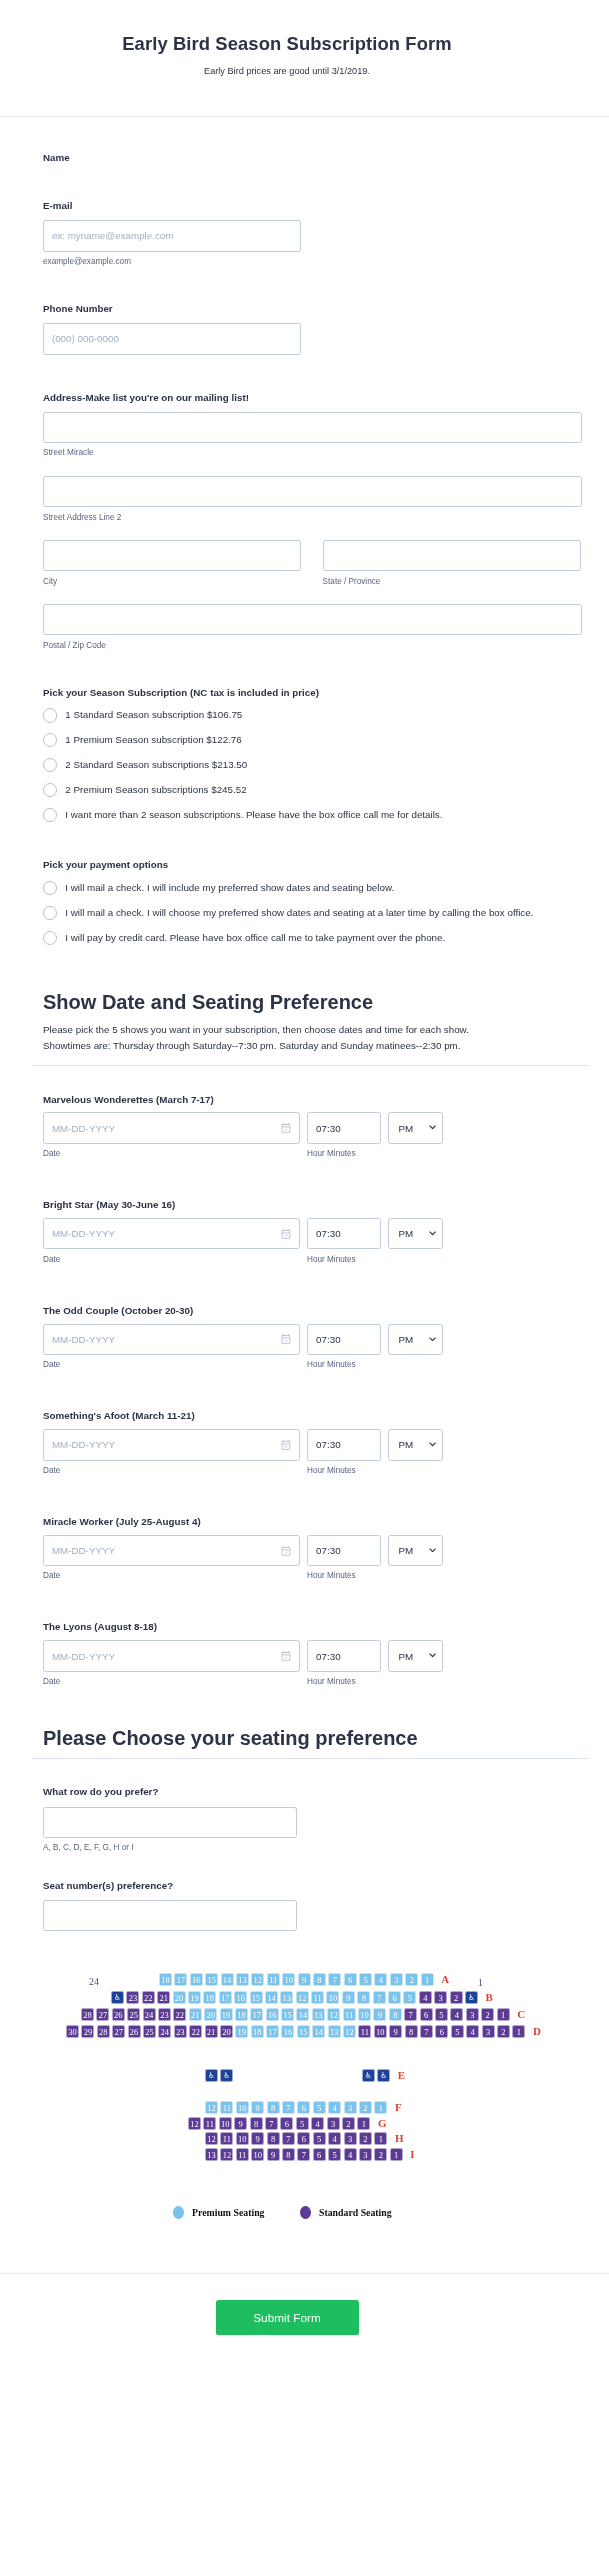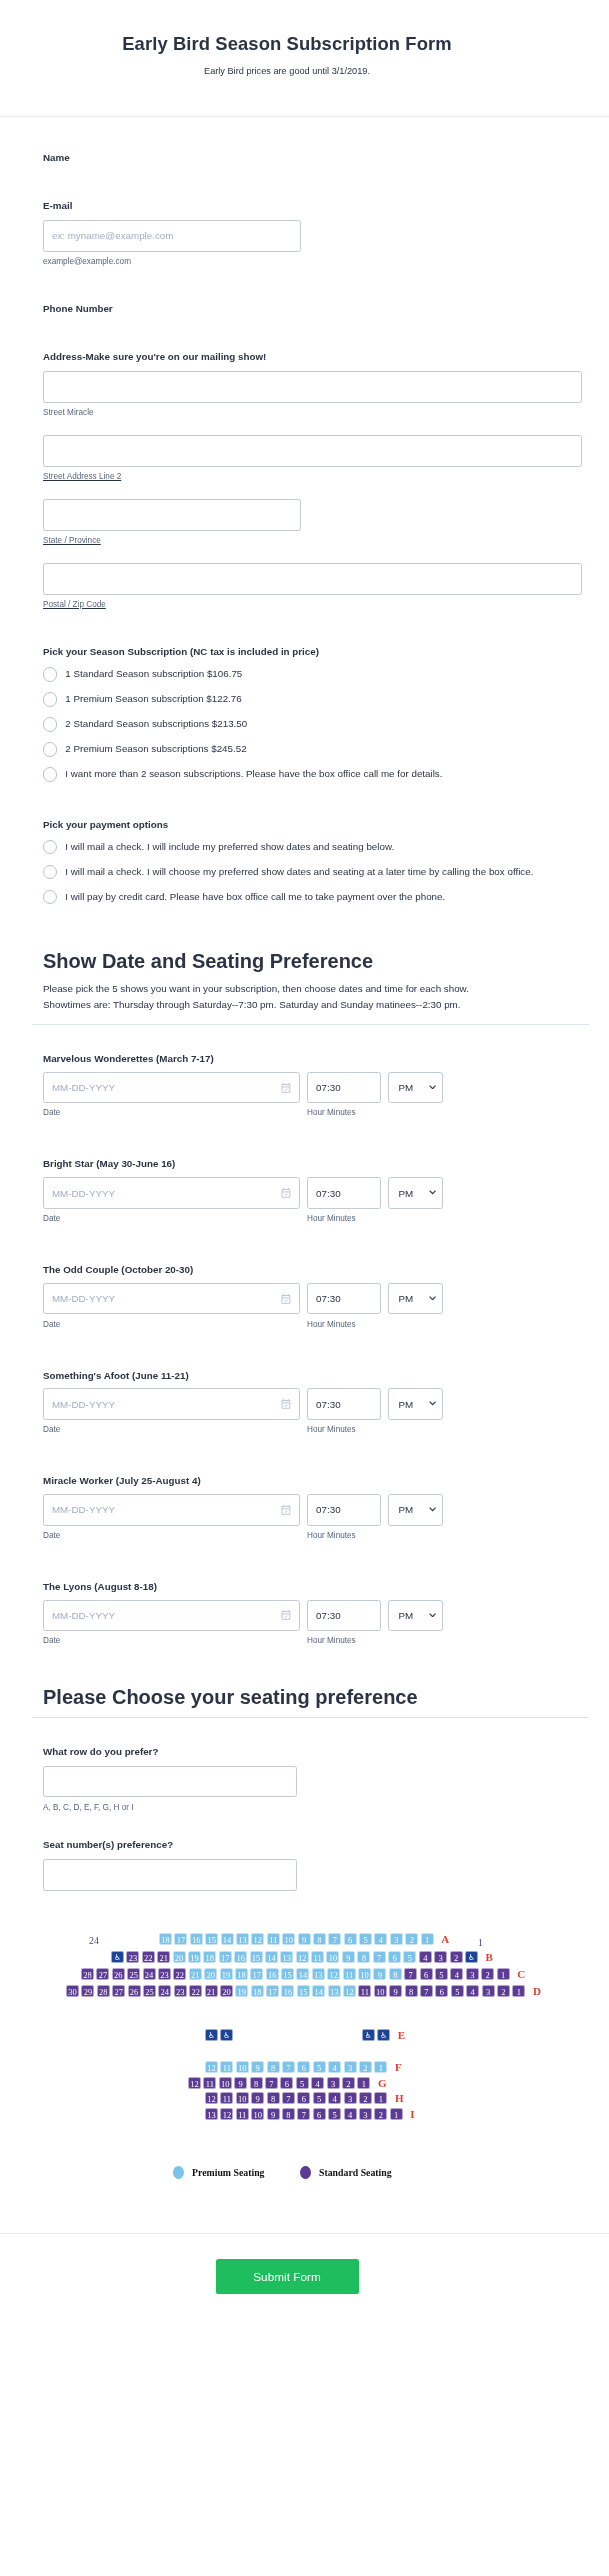--- a/index.html
+++ b/index.html
@@ -27,21 +27,21 @@
     font-family: "Liberation Sans", sans-serif; font-size: 9.8px; color: #2c3345;
     padding: 0 7.9px; outline: none; width: 100%;
   }
   input::placeholder { color: #a3aec4; opacity: 1; }
   .field { margin-top: 9.2px; }
   .two-col { display: flex; gap: 21.6px; margin-top: 9.2px; }
   .col-half { width: 258px; }
   .w-394 { width: 258px; }
   .w-387 { width: 254px; }
   .full { width: 539px; }
-  .addr-row { margin-top: 18.4px; text-decoration: underline; }
+  .addr-row { margin-top: 18.4px; }
 
   
   .radio-group { margin-top: 10.5px; }
   .radio-option { display: flex; align-items: flex-start; margin-bottom: 10.5px; cursor: pointer; }
   .radio-circle {
     width: 14.4px; height: 14.4px; border: 0.7px solid #b6c1d4; border-radius: 50%;
     background: #fff; flex: 0 0 14.4px; margin-right: 7.9px;
   }
   .radio-text { font-size: 9.8px; color: #2c3345; line-height: 14.4px; max-width: 510px; }
 
@@ -122,33 +122,40 @@
     <section class="q">
       <div class="q-label">E-mail</div>
       <div class="field w-394">
         <input type="text" placeholder="ex: myname@example.com" style="">
       </div>
       <div class="sublabel">example@example.com</div>
     </section>
 
     <section class="q">
       <div class="q-label">Phone Number</div>
+      <div class="field w-394">
+        <input type="text" placeholder="(000) 000-0000" style="">
+      </div>
     </section>
 
     <section class="q">
-      <div class="q-label">Address-Make sure you're on our mailing show!</div>
+      <div class="q-label">Address-Make list you're on our mailing list!</div>
       <div class="field full">
         <input type="text" style="">
         <div class="sublabel">Street Miracle</div>
       </div>
       <div class="addr-row full">
         <input type="text" style="">
         <div class="sublabel">Street Address Line 2</div>
       </div>
       <div class="two-col addr-row">
+        <div class="col-half">
+          <input type="text" style="">
+          <div class="sublabel">City</div>
+        </div>
         <div class="col-half">
           <input type="text" style="">
           <div class="sublabel">State / Province</div>
         </div>
       </div>
       <div class="addr-row full">
         <input type="text" style="">
         <div class="sublabel">Postal / Zip Code</div>
       </div>
     </section>
@@ -253,21 +260,21 @@
             <div class="ampm-col"><select class="ampm-select"><option>PM</option></select><span><svg class="chev-icon" width="7.2" height="4.6" viewBox="0 0 11 7">
                   <path d="M1 1l4.5 4.5L10 1" stroke="#2c3345" stroke-width="1.8" fill="none"></path>
                 </svg></span></div>
           </div>
           <div class="show-sublabels">
             <div class="sublabel s1">Date</div>
             <div class="sublabel s2">Hour Minutes</div>
           </div>
         </div>
         <div class="show-block">
-          <div class="q-label">Something's Afoot (June 11-21)</div>
+          <div class="q-label">Something's Afoot (March 11-21)</div>
           <div class="show-row">
             <div class="date-col">
               <div class="date-wrap"><input type="text" placeholder="MM-DD-YYYY" style=""><span><svg class="cal-icon" width="11.8" height="11.8" viewBox="0 0 24 24">
                     <path fill="none" stroke="#bcc6d8" stroke-width="2" d="M7 2v4M17 2v4M4 5h16v16H4zM4 10h16"></path>
                     <path fill="none" stroke="#bcc6d8" stroke-width="2" d="M9 15.5l2 2 4-4"></path>
                   </svg></span></div>
             </div>
             <div class="time-col"><input type="text" value="07:30" style=""></div>
             <div class="ampm-col"><select class="ampm-select"><option>PM</option></select><span><svg class="chev-icon" width="7.2" height="4.6" viewBox="0 0 11 7">
                   <path d="M1 1l4.5 4.5L10 1" stroke="#2c3345" stroke-width="1.8" fill="none"></path>

